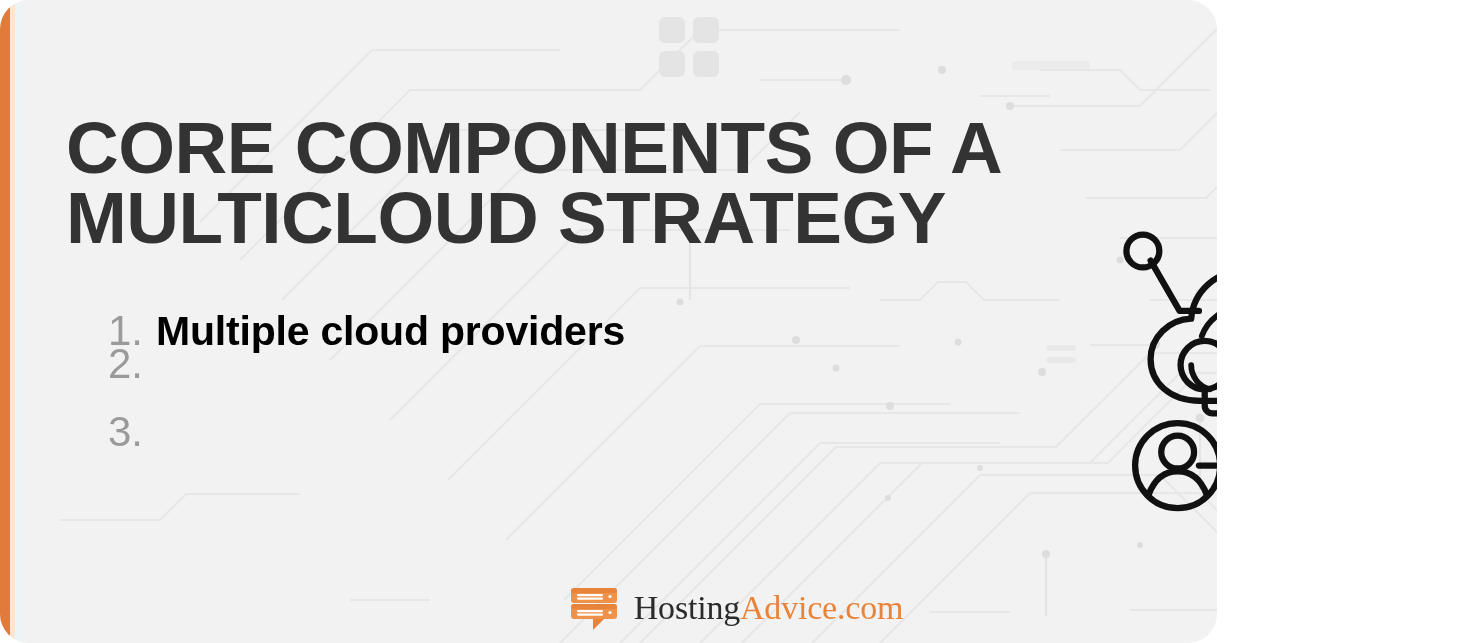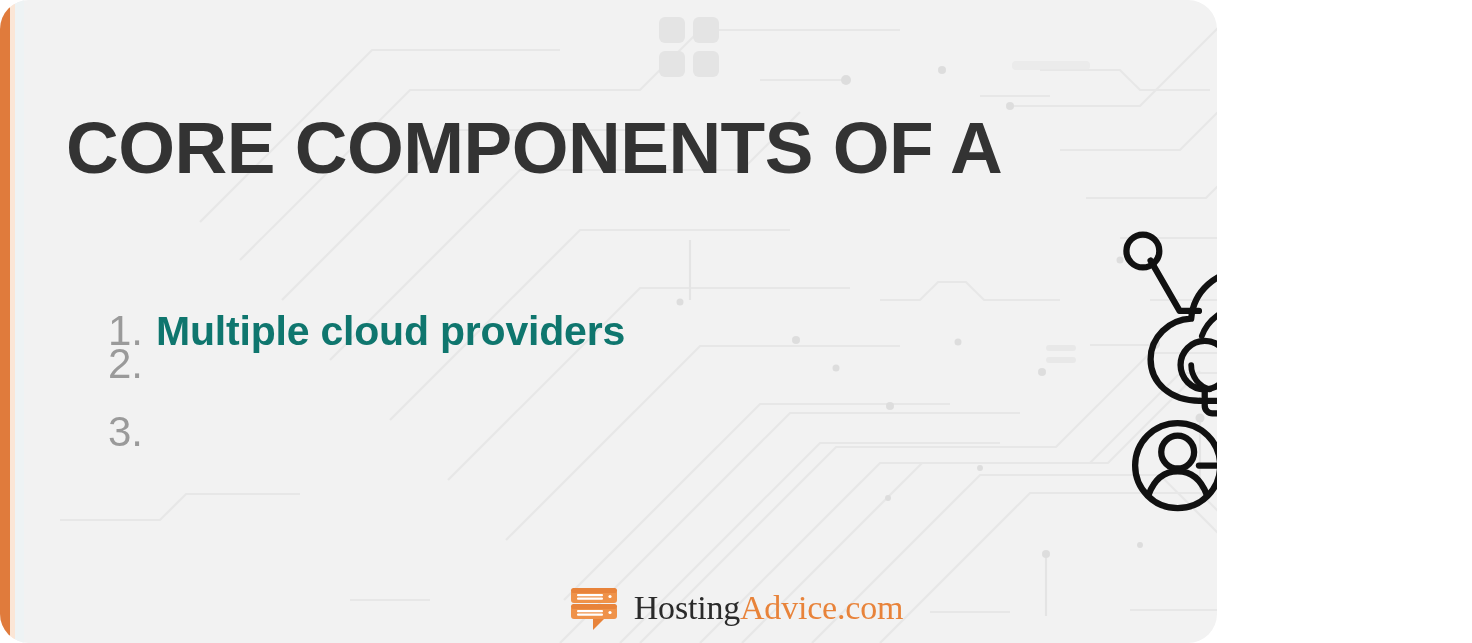--- a/index.html
+++ b/index.html
@@ -115,21 +115,21 @@
   }
   .list .num {
     color: #9a9a9a;
     font-size: 42px;
     font-weight: normal;
     font-family: "Liberation Sans", sans-serif;
     width: 48px;
     flex: 0 0 48px;
   }
   .list .txt {
-    color: #0f766e;
+    color: #000000;
     font-size: 41px;
     font-weight: bold;
     font-family: "Liberation Sans", sans-serif;
     letter-spacing: -0.2px;
     margin-top: 36px;
   }
 
   
   .cloud-icon {
     position: absolute;
@@ -271,20 +271,21 @@
     <i></i>
     <i></i>
   </div>
 
   <div class="accent-bar"></div>
   <div class="accent-bar-light"></div>
   <div class="accent-bar-pale"></div>
 
   <h1 class="title">
     <span class="line line1">CORE COMPONENTS OF A</span>
+    <span class="line line2">MULTICLOUD STRATEGY</span>
   </h1>
 
   <ol class="list">
     <li>
       <span class="num">1.</span>
       <span class="txt">Multiple cloud providers</span>
     </li>
     <li>
       <span class="num">2.</span>
     </li>

